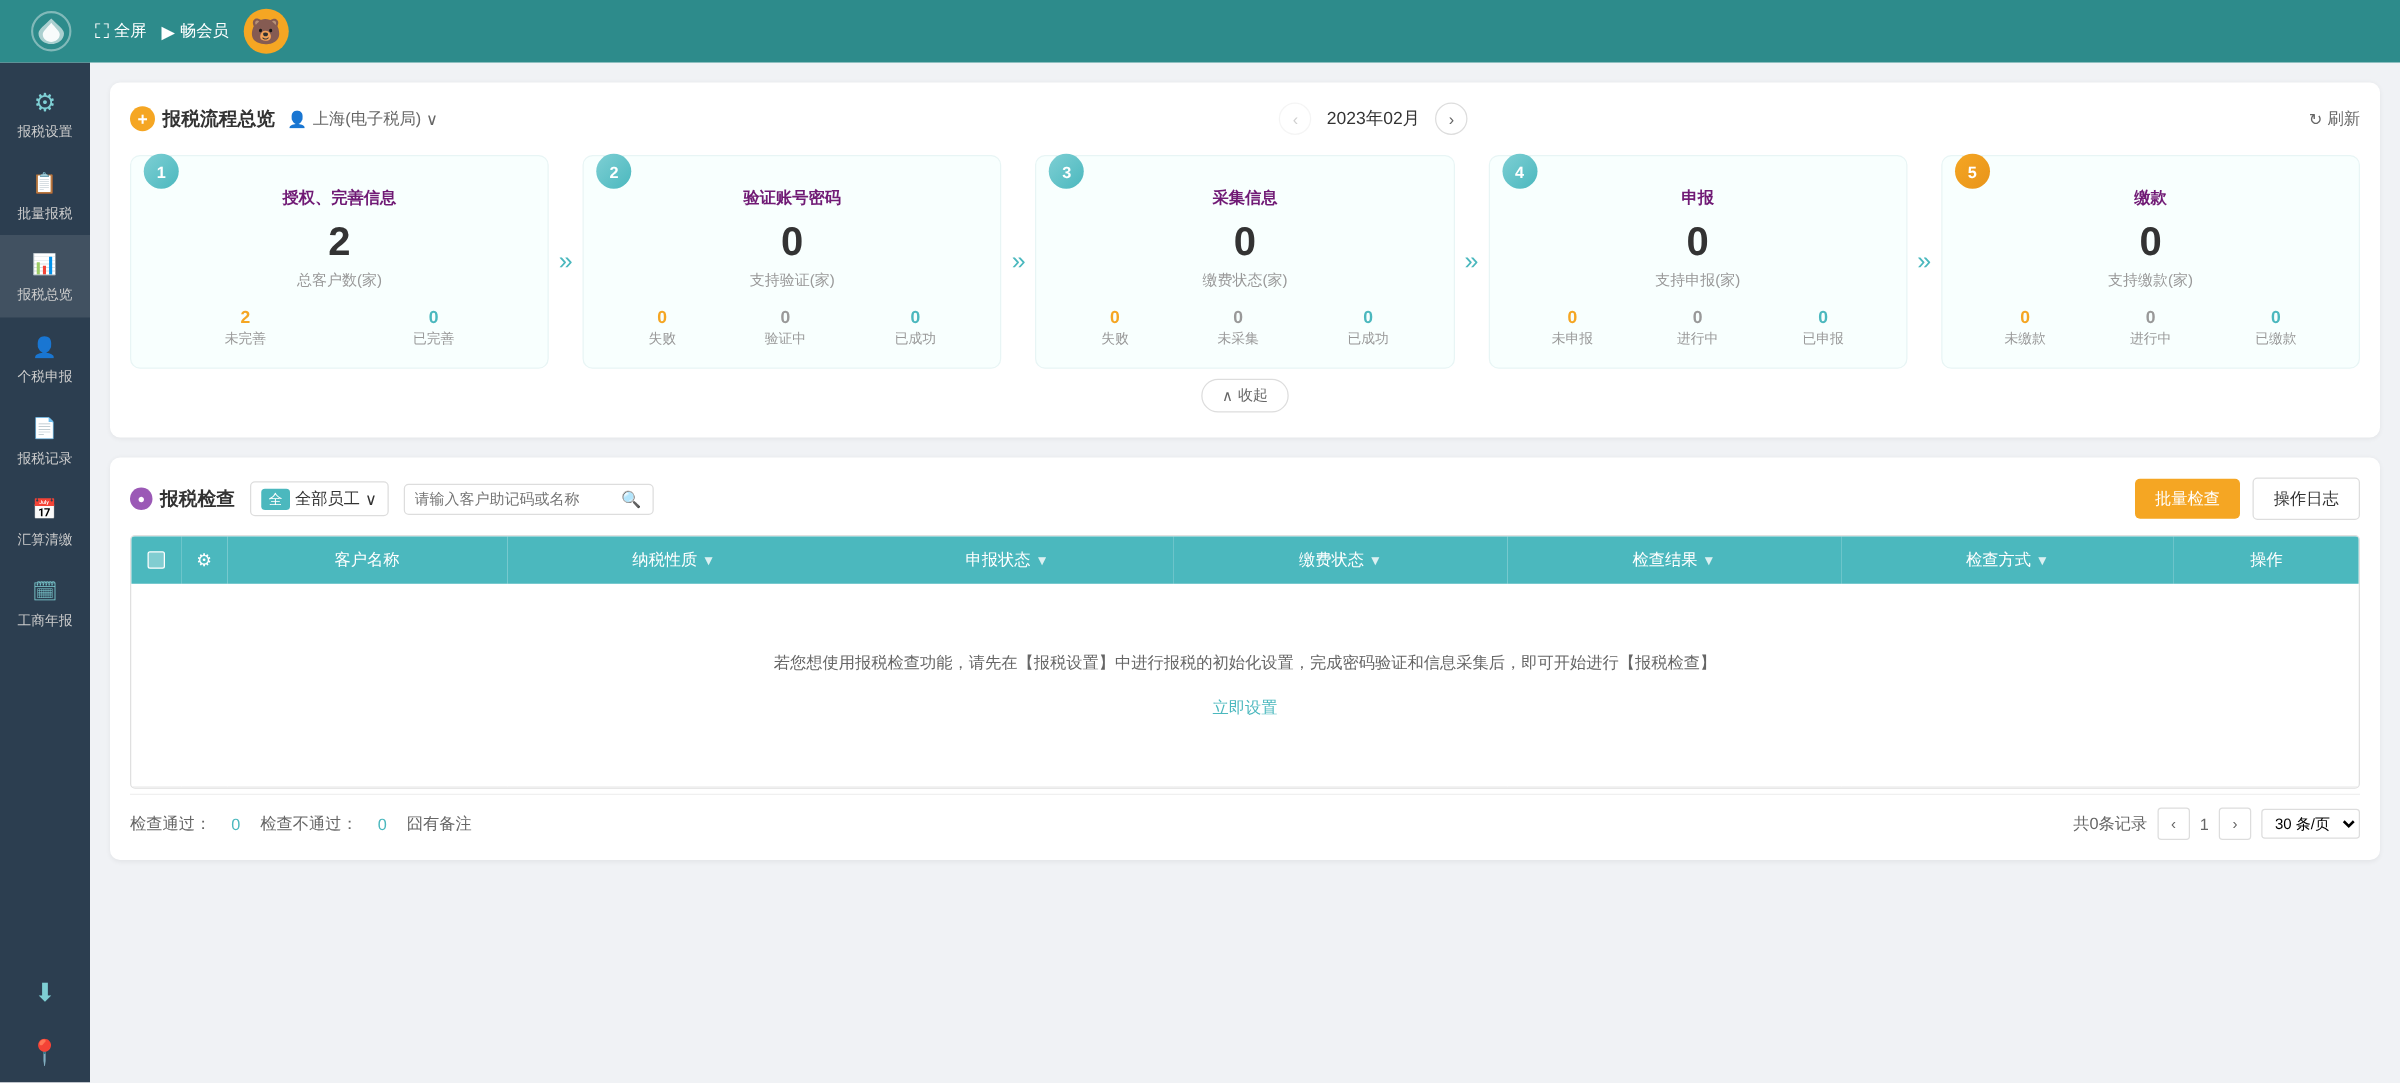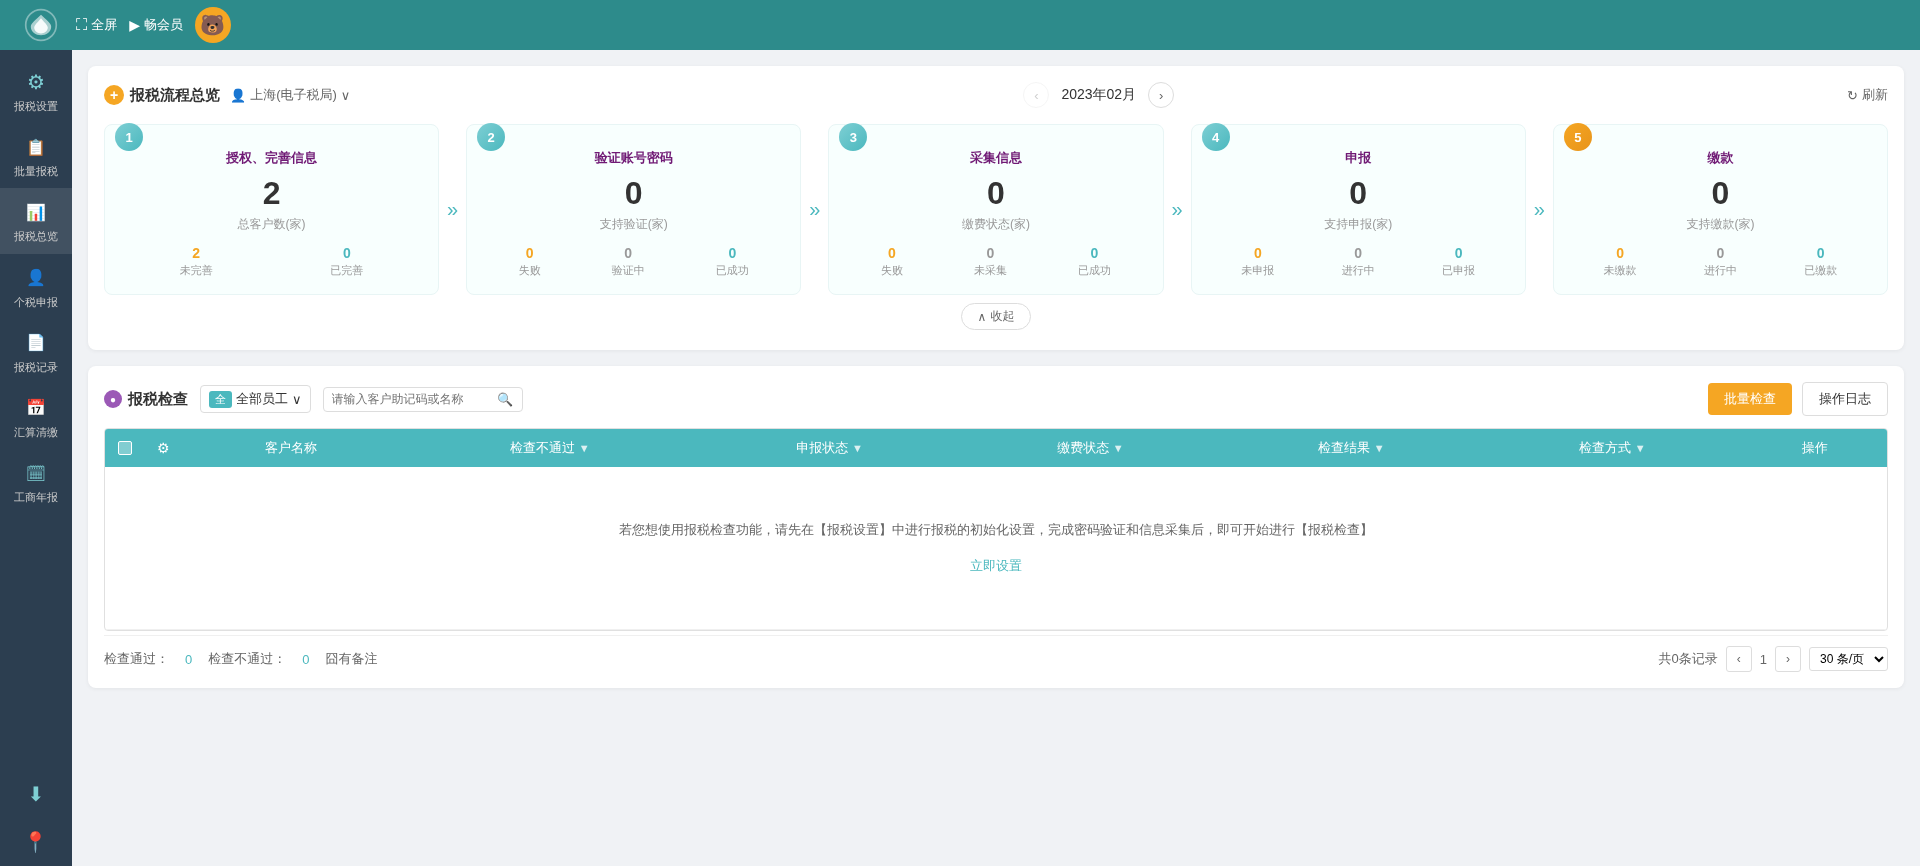--- a/index.html
+++ b/index.html
@@ -719,21 +719,21 @@
                   <div class="checkbox" style="border-color:#fff; background: rgba(255,255,255,0.3);"></div>
                 </div>
               </th>
               <th class="gear-col">
                 <span style="font-size:14px;">⚙</span>
               </th>
               <th>
                 <span>客户名称</span>
               </th>
               <th>
-                <span>检查不通过</span>
+                <span>纳税性质</span>
                 <span class="filter-icon">▼</span>
               </th>
               <th>
                 <span>申报状态</span>
                 <span class="filter-icon">▼</span>
               </th>
               <th>
                 <span>缴费状态</span>
                 <span class="filter-icon">▼</span>
               </th>

